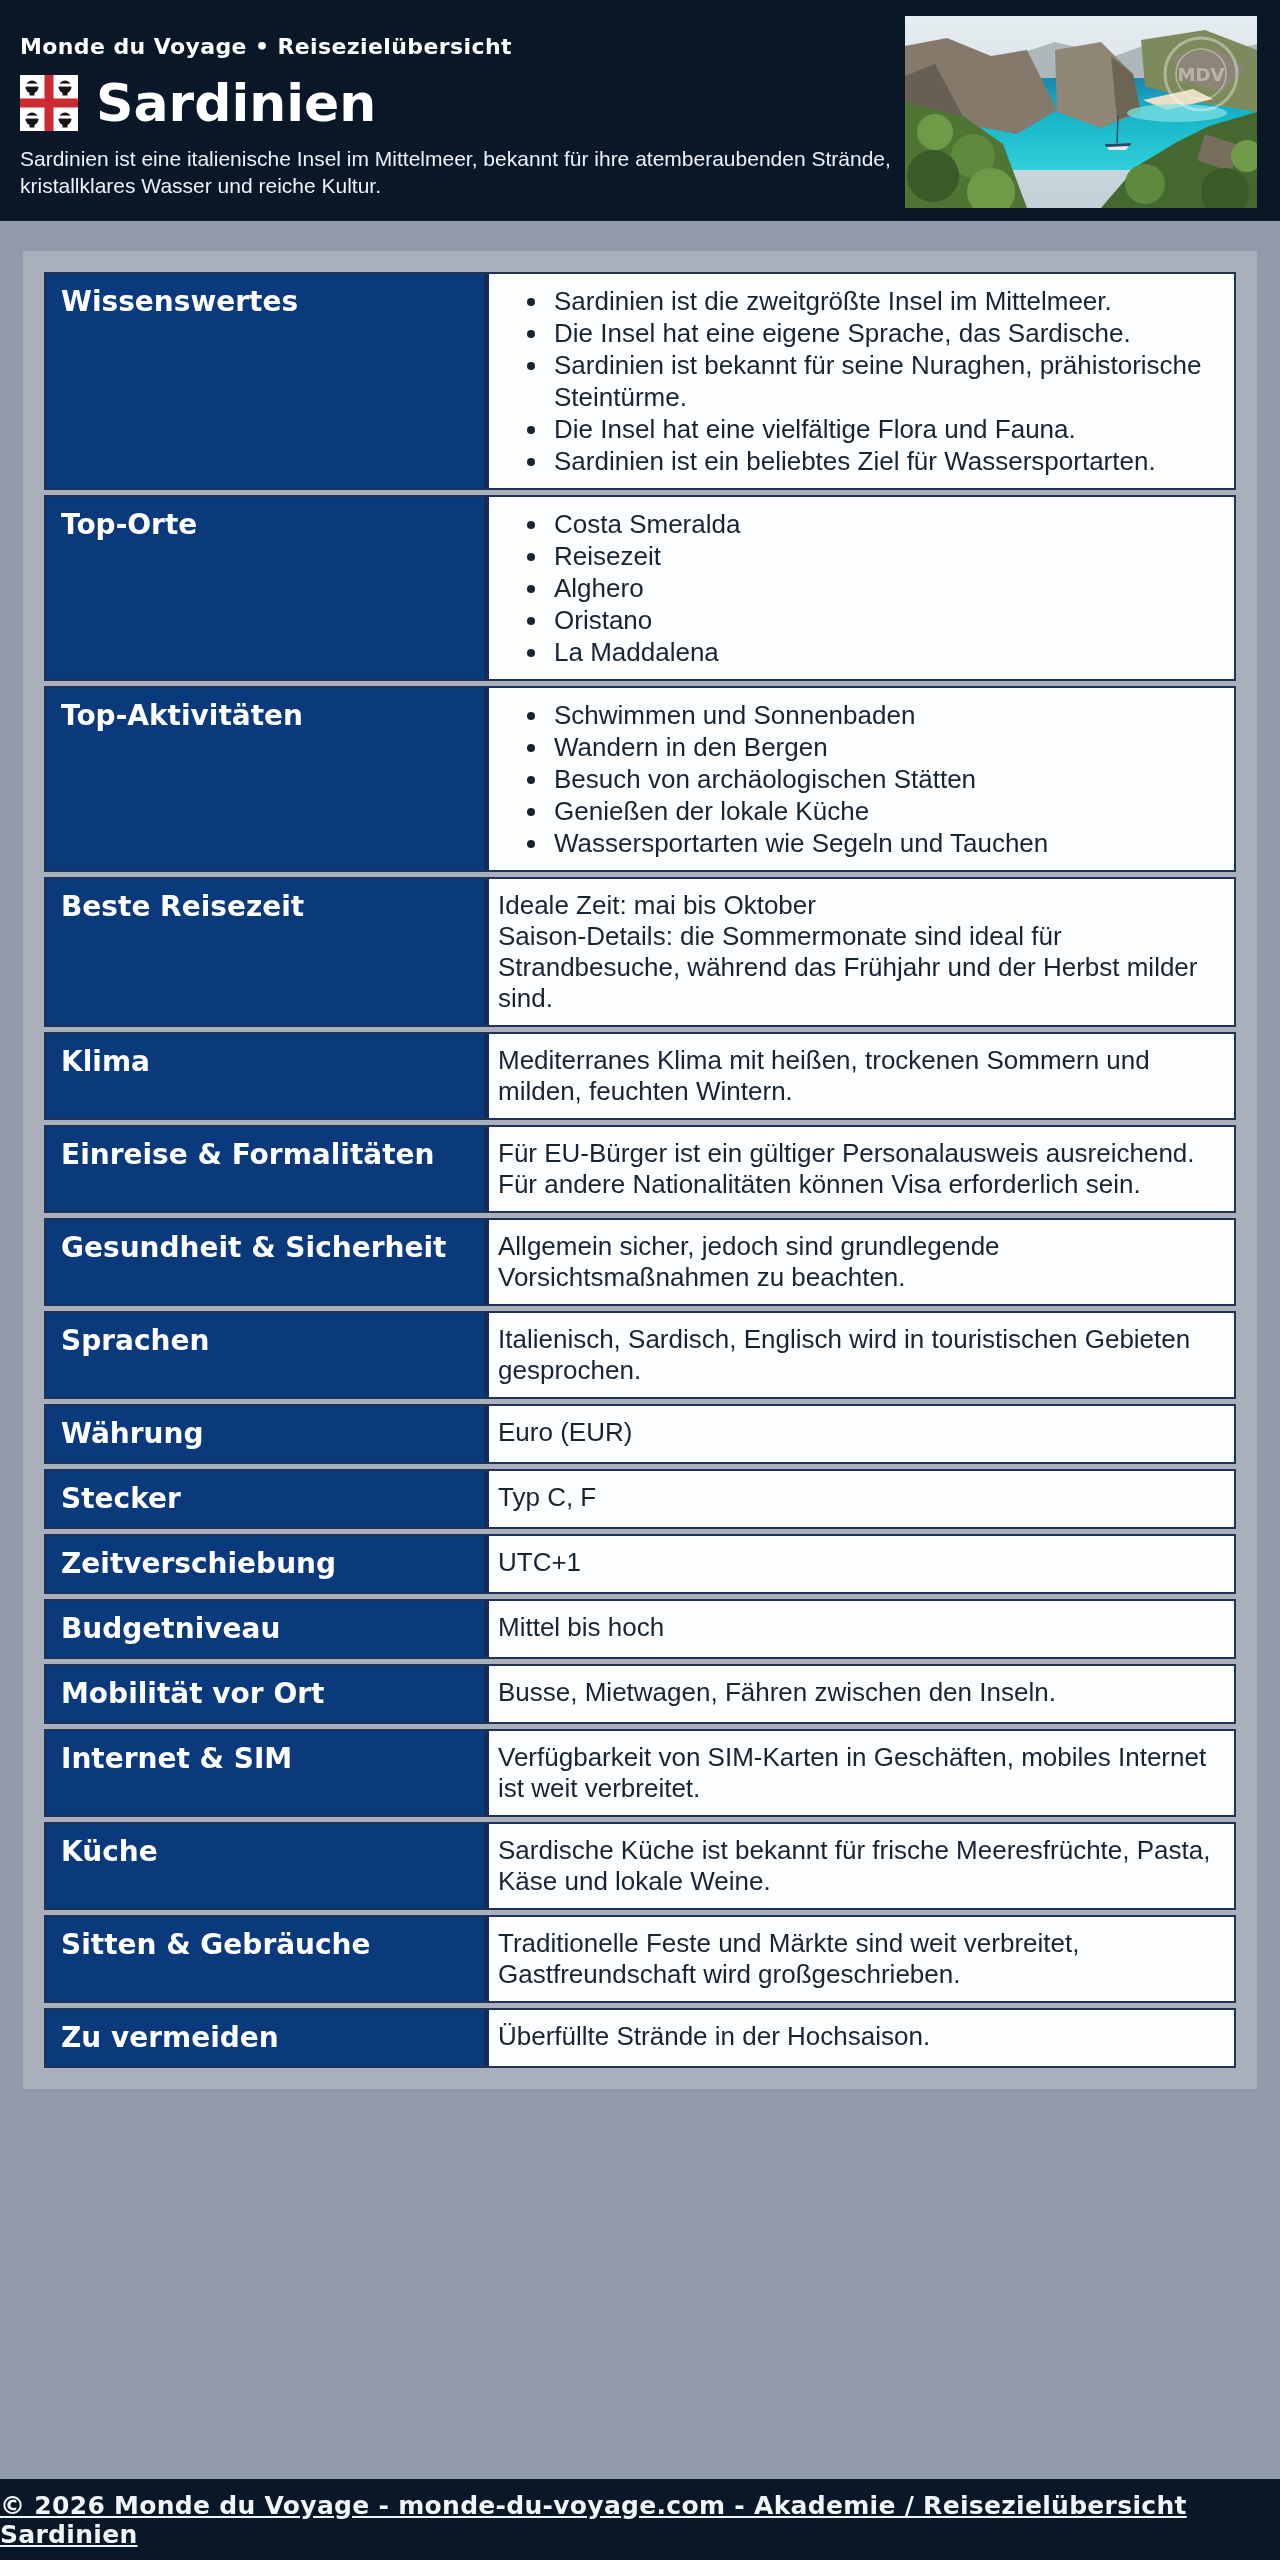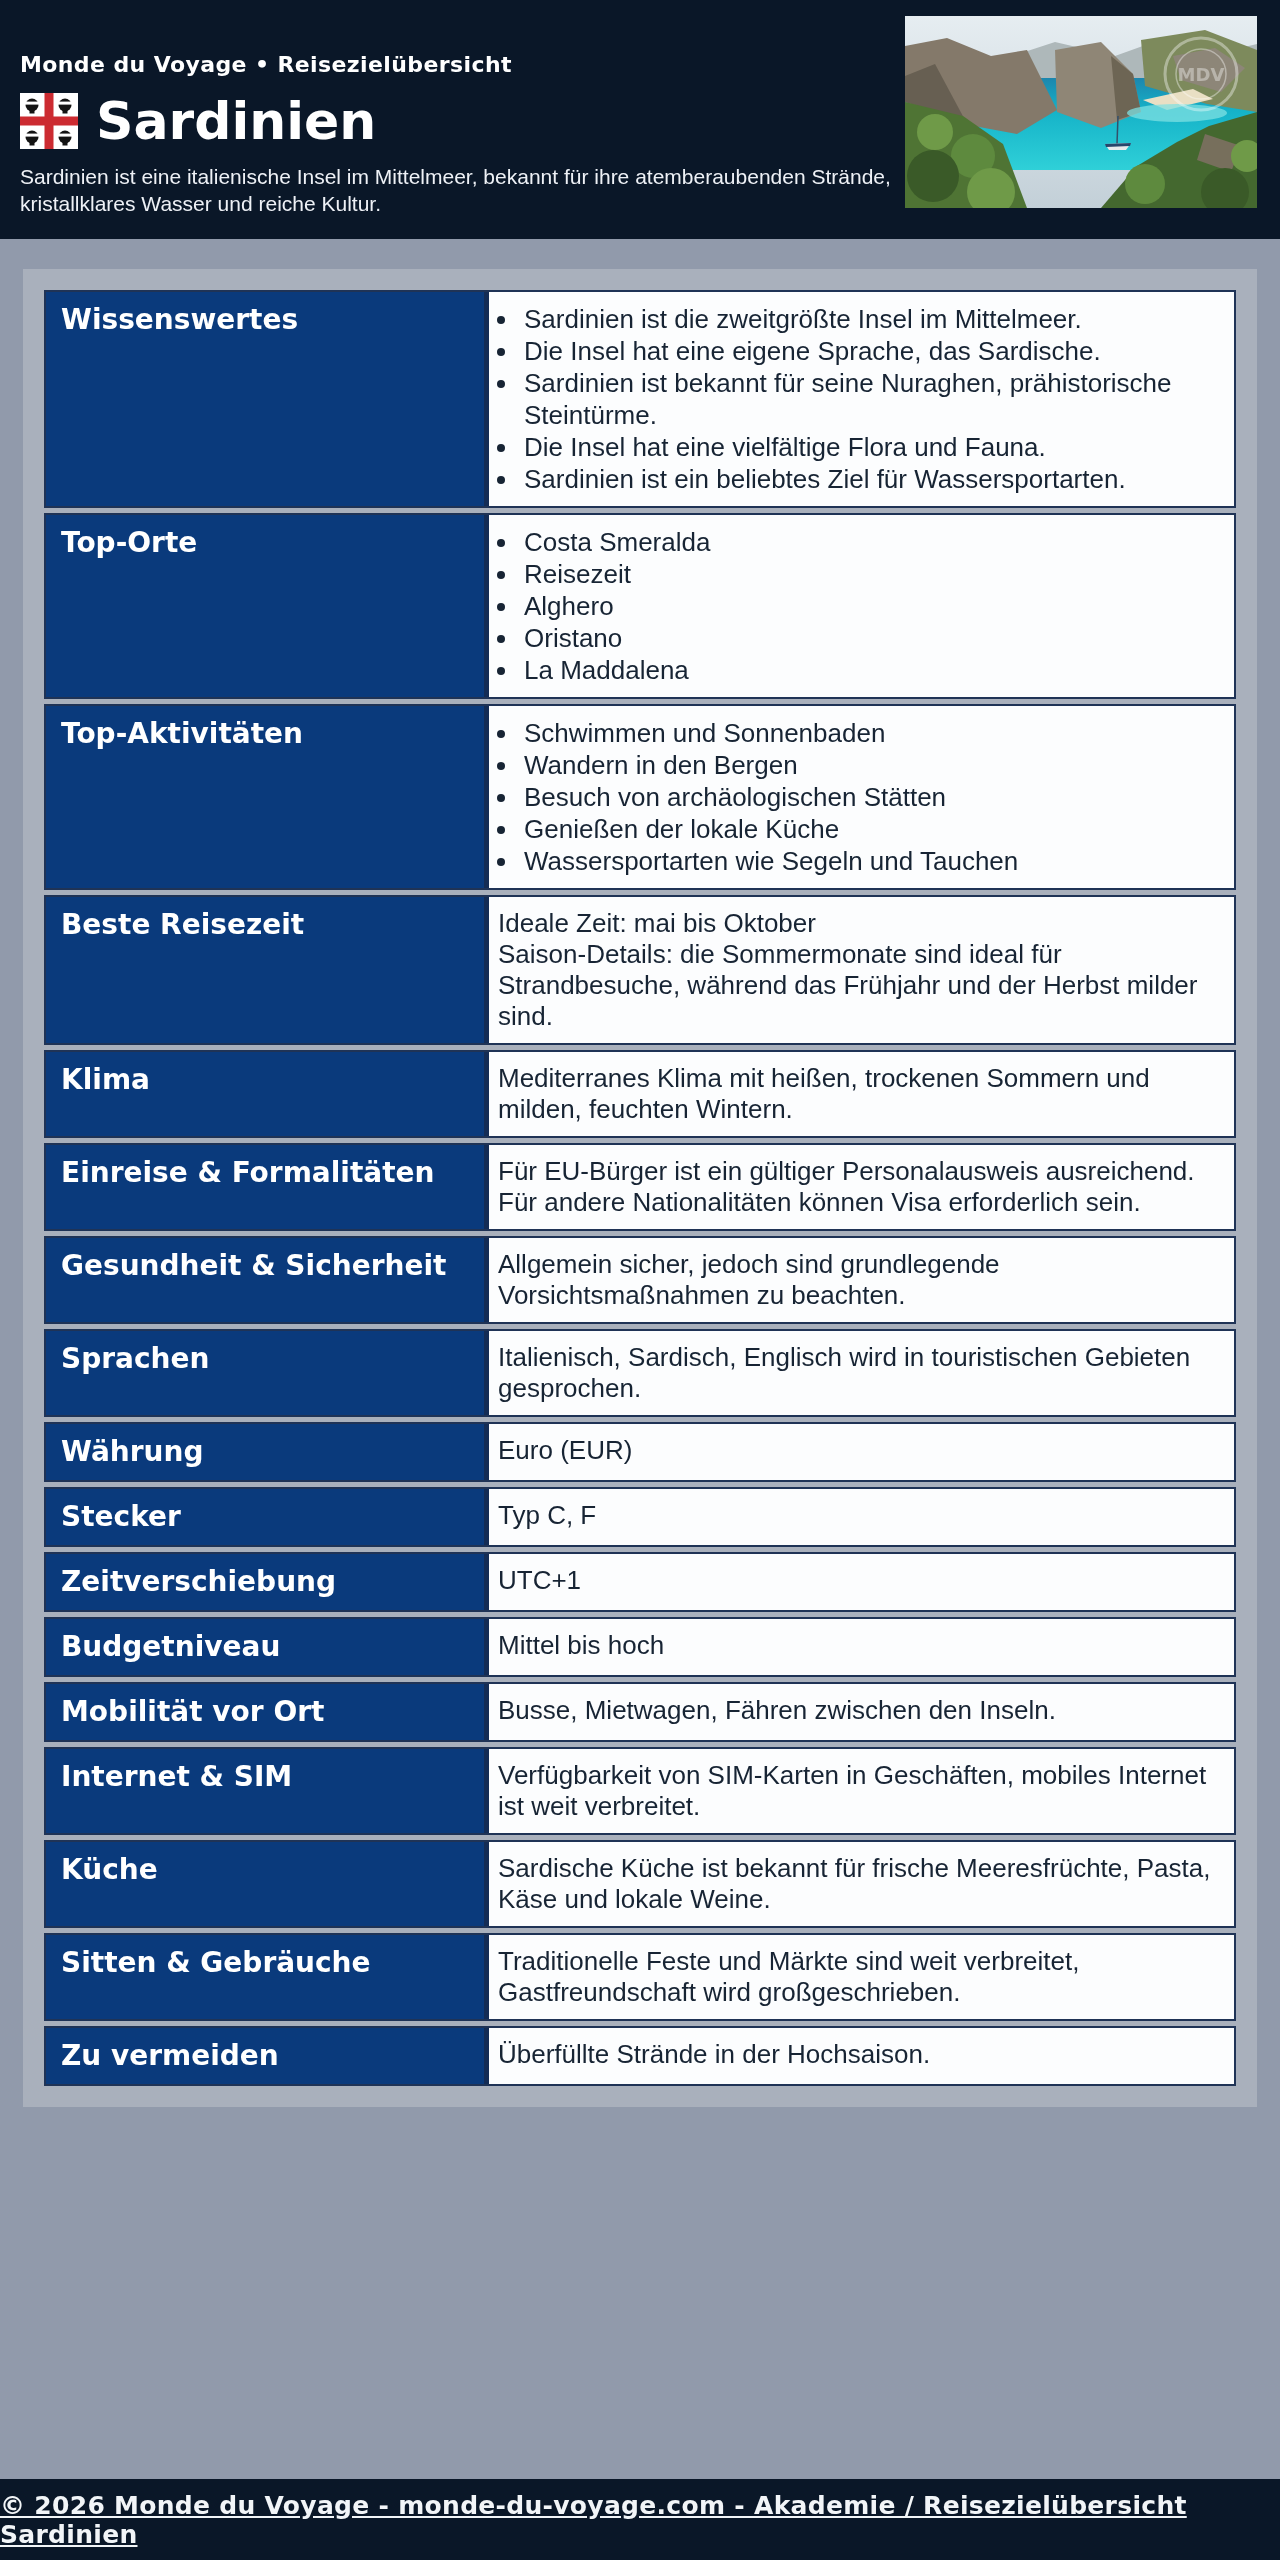--- a/index.html
+++ b/index.html
@@ -11,21 +11,21 @@
     display: flex;
     flex-direction: column;
     font-family: "Liberation Sans", sans-serif;
     overflow: hidden;
   }
 
   
   .header {
     position: relative;
     background: #0a1728;
-    padding: 52px 0 22px 20px;
+    padding: 34px 0 22px 20px;
     flex: 0 0 auto;
   }
   .breadcrumb {
     color: #ffffff;
     font-family: "DejaVu Sans", sans-serif;
     font-weight: bold;
     font-size: 22px;
     line-height: 26px;
     letter-spacing: 0.4px;
   }
@@ -88,21 +88,21 @@
   }
   .row-content {
     flex: 1 1 auto;
     color: #172434;
     font-size: 26px;
     line-height: 31px;
     padding: 11px 16px 11px 9px;
   }
   .row-content .text { white-space: pre-line; }
   .row-content ul { margin: 0; padding-left: 22px; list-style: disc; }
-  .row-content li { padding-left: 4px; line-height: 32px; }
+  .row-content li { padding-left: 4px; line-height: 32px; margin-left: 30px; }
 
   
   .footer {
     flex: 0 0 81px;
     background: #0a1728;
     display: flex;
     align-items: center;
     justify-content: center;
   }
   .footer-text {

